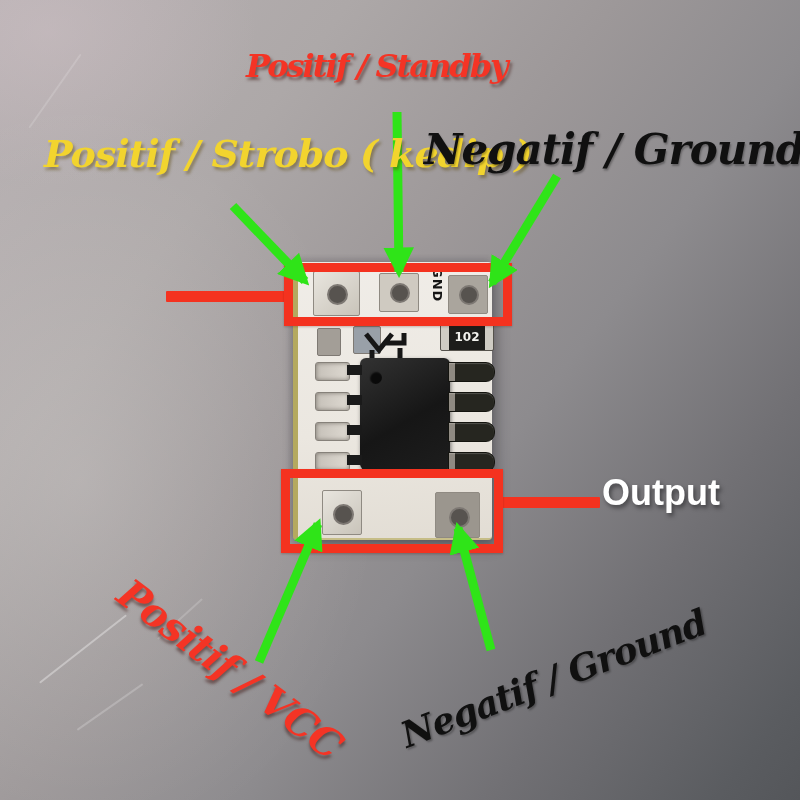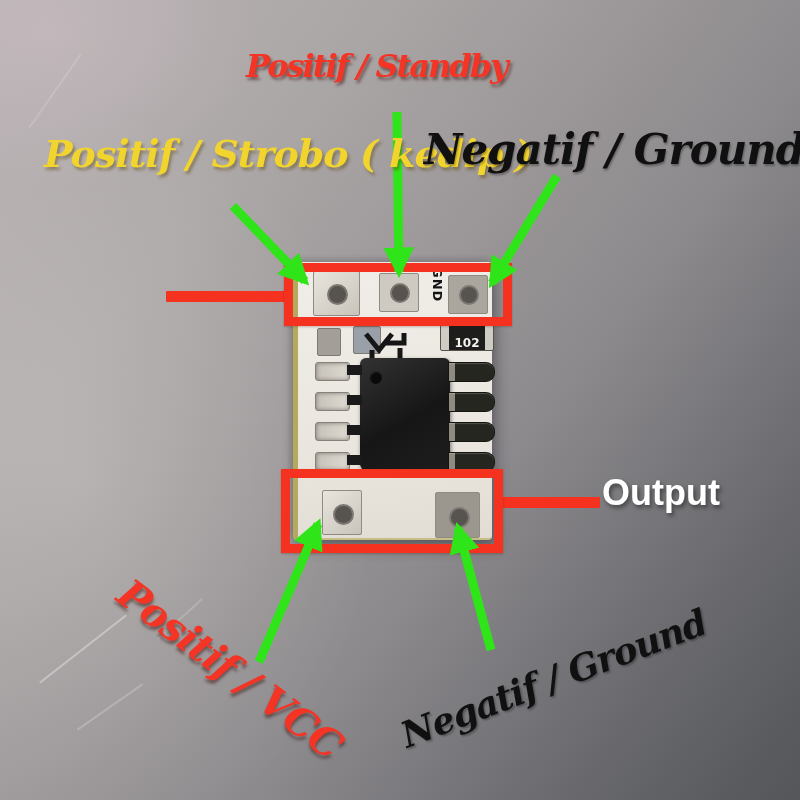--- a/index.html
+++ b/index.html
@@ -95,21 +95,21 @@
     <div class="pad" style="left:81px;top:11px;width:38px;height:37px;">
       <span class="hole" style="left:10px;top:9px;width:16px;height:16px;"></span>
     </div>
     <div class="pad speckled" style="left:150px;top:13px;width:38px;height:37px;">
       <span class="hole" style="left:10px;top:9px;width:16px;height:16px;"></span>
     </div>
     <div class="gnd-silk">GND</div>
 
     <div class="smallpad" style="left:19px;top:66px;width:22px;height:26px;background:#a39e97;"></div>
     <div class="smallpad" style="left:55px;top:64px;width:26px;height:26px;background:#99a0a8;"></div>
-    <div class="resistor" style="left:142px;top:61px;width:52px;height:26px;align-items:flex-end;">
+    <div class="resistor" style="left:142px;top:61px;width:52px;height:26px;">
       <span>102</span>
     </div>
 
     <svg class="silk-symbol" width="52" height="30" viewBox="0 0 52 30">
       <path d="M4 4 L17 20 L30 4 M24 13 L42 13 L42 3" stroke="#161616" stroke-width="5" fill="none"></path>
       <path d="M10 20 L10 28 M38 18 L38 28" stroke="#161616" stroke-width="5" fill="none"></path>
     </svg>
 
     <div class="ic">
       <span class="ic-dot"></span>

